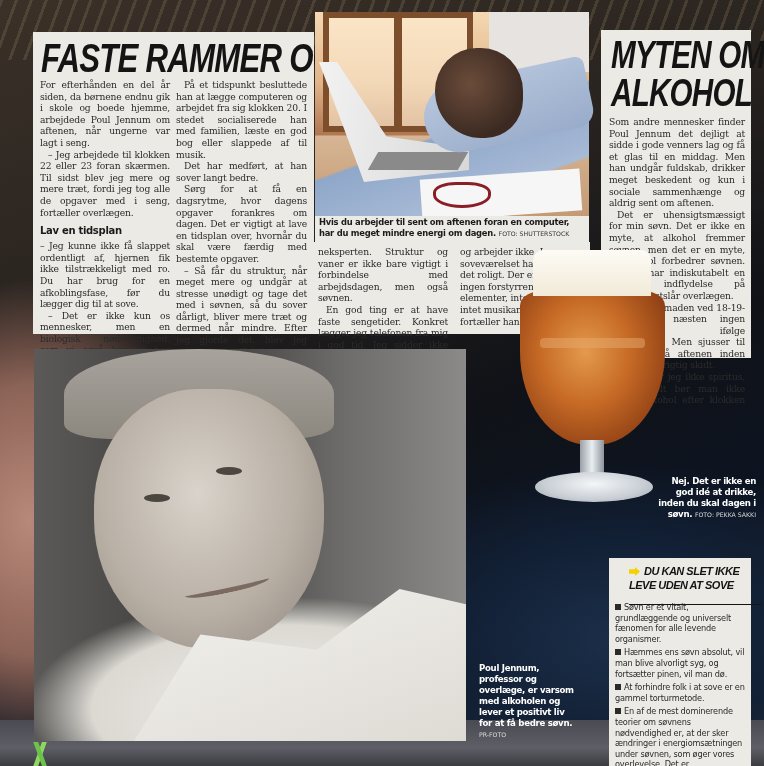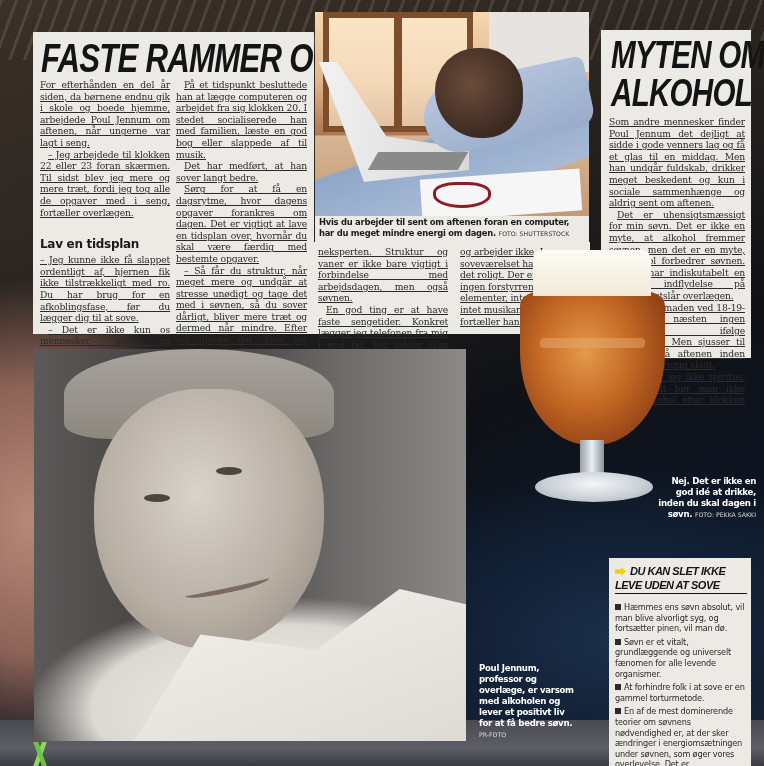--- a/index.html
+++ b/index.html
@@ -41,26 +41,26 @@
     transform: scaleX(0.78); transform-origin: left top;
     white-space: nowrap;
   }
   .col {
     position: absolute;
     font-family: "DejaVu Serif", serif;
     font-size: 9.2px; line-height: 11.6px;
     color: #2b2b2b; text-align: justify;
     letter-spacing: -0.15px;
   }
-  .col p { text-indent: 0; text-decoration: underline; }
+  .col p { text-indent: 0; }
   .col p.ind { text-indent: 8px; }
   .sub {
     font-family: "DejaVu Sans", sans-serif;
-    font-weight: bold; font-size: 12px; line-height: 13px;
-    color: #1a1a1a; margin: 20px 0 3px 0; letter-spacing: -0.3px;
+    font-weight: bold; font-size: 10px; line-height: 13px;
+    color: #1a1a1a; margin: 6px 0 3px 0; letter-spacing: -0.3px;
   }
 
   
   #p-left { left: 33px; top: 32px; width: 281px; height: 302px; }
   #p-left .headline { position: absolute; left: 8px; top: 4px; font-size: 40px; line-height: 44px; }
   #col-1 { left: 7px; top: 47px; width: 130px; }
   #col-2 { left: 143px; top: 47px; width: 131px; }
 
   
   #photo-laptop {
@@ -191,24 +191,24 @@
     position: absolute; left: 479px; top: 663px; width: 100px;
     font-family: "DejaVu Sans", sans-serif; font-weight: bold;
     font-size: 8.6px; line-height: 11px; color: #ffffff;
     letter-spacing: -0.3px;
   }
   #cap-portrait .credit { color: #ddd; }
 
   
   #factbox { position: absolute; left: 609px; top: 558px; width: 142px; height: 208px; background: #eceae5; }
   #factbox .fb-title {
-    position: absolute; left: 6px; top: 6px; width: 132px;
+    position: absolute; left: 20px; top: 6px; width: 132px;
     font-family: "Liberation Sans", sans-serif; font-weight: 900; font-style: italic;
     font-size: 11px; line-height: 14px; color: #141414; letter-spacing: -0.5px;
-    border-bottom: 1.5px solid #141414; padding-bottom: 1px;
+    border-bottom: 1.5px solid #141414; padding-bottom: 12px;
   }
   #factbox .arrow {
     display: inline-block; width: 11px; height: 9px; background: #f2d200; margin-right: 4px;
     clip-path: polygon(0 25%, 55% 25%, 55% 0, 100% 50%, 55% 100%, 55% 75%, 0 75%);
     vertical-align: -1px;
   }
   #factbox ul { position: absolute; left: 6px; top: 44px; width: 134px; list-style: none; }
   #factbox li {
     font-family: "DejaVu Sans", sans-serif; font-size: 8.2px; line-height: 10.6px;
     color: #2a2a2a; margin-bottom: 3px; letter-spacing: -0.2px;
@@ -303,18 +303,18 @@
   <span>Poul Jennum, professor og overlæge, er varsom med alkoholen og lever et positivt liv for at få bedre søvn.</span>
   <span class="credit">PR-FOTO</span>
 </div>
 
 <div id="factbox">
   <div class="fb-title">
     <span class="arrow"></span><span>DU KAN SLET IKKE</span><br>
     <span>LEVE UDEN AT SOVE</span>
   </div>
   <ul>
+    <li><span class="sq"></span><span>Søvn er et vitalt, grundlæggende og universelt fænomen for alle levende organismer.</span></li>
     <li><span class="sq"></span><span>Hæmmes ens søvn absolut, vil man blive alvorligt syg, og fortsætter pinen, vil man dø.</span></li>
-    <li><span class="sq"></span><span>Søvn er et vitalt, grundlæggende og universelt fænomen for alle levende organismer.</span></li>
     <li><span class="sq"></span><span>At forhindre folk i at sove er en gammel torturmetode.</span></li>
     <li><span class="sq"></span><span>En af de mest dominerende teorier om søvnens nødvendighed er, at der sker ændringer i energiomsætningen under søvnen, som øger vores overlevelse. Det er grundlæggende det, der driver søvnen.</span></li>
   </ul>
 </div>
 
 </body></html>

